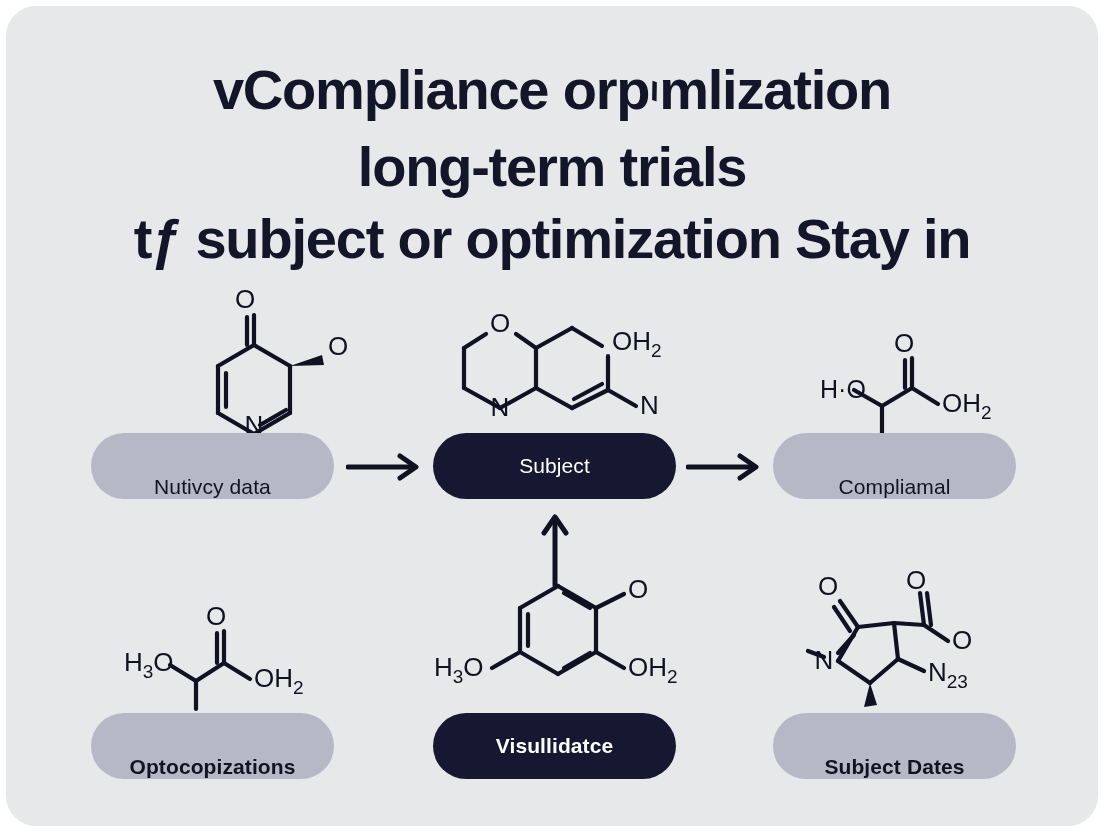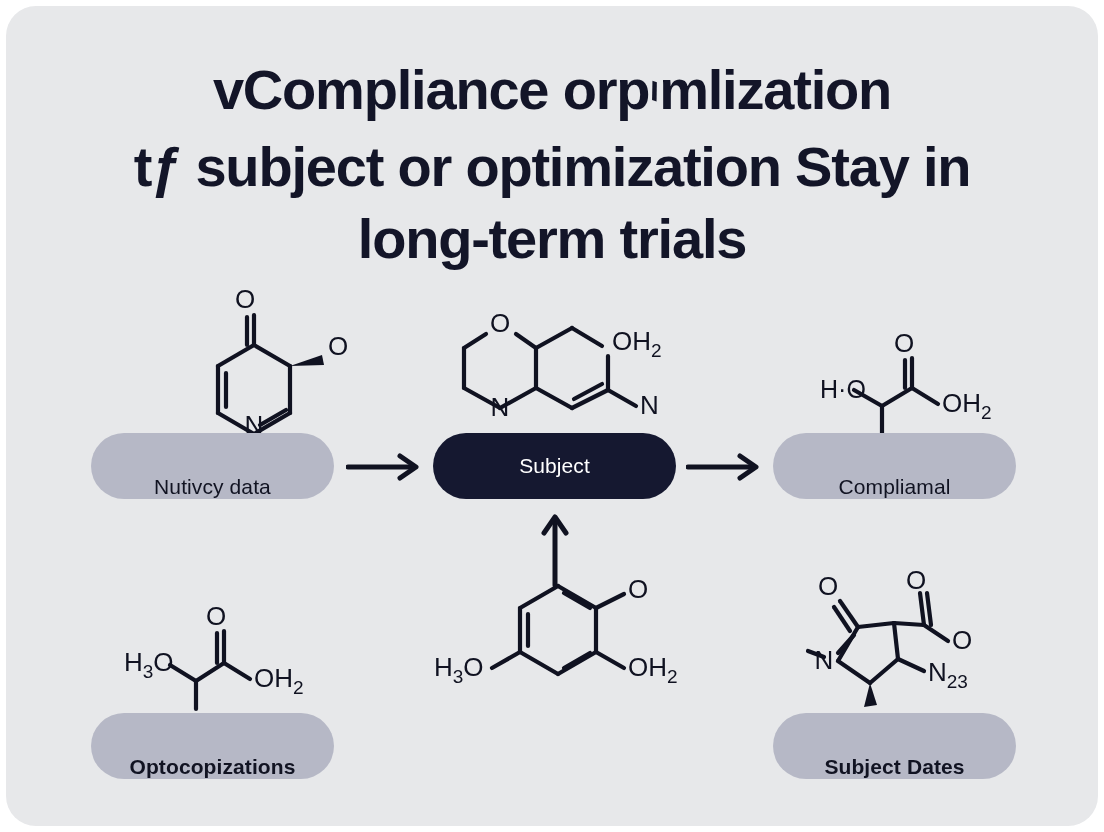--- a/index.html
+++ b/index.html
@@ -95,22 +95,22 @@
   }
 </style>
 </head>
 <body>
 
 <div id="canvas">
   <div id="card">
 
     <div id="title">
       <span class="tline"><span>vCompliance orp</span><span class="glitch">\</span><span>mlization</span></span>
+      <span class="tline">long-term trials</span>
       <span class="tline">tƒ subject or optimization Stay in</span>
-      <span class="tline">long-term trials</span>
     </div>
 
     <div class="mol" style="left:150px; top:285px;">
       <svg width="200" height="145" viewBox="0 0 200 145">
         <g fill="none" stroke="#101221" stroke-width="4.2" stroke-linecap="round">
 
           <path d="M62 75 L62 122"></path>
           <path d="M62 122 L98 143"></path>
           <path d="M98 143 L134 122"></path>
           <path d="M134 122 L134 75"></path>
@@ -281,19 +281,22 @@
     </div>
 
     <div class="node dark n-center row-top">
       <span>Subject</span>
     </div>
 
     <div class="node light n-left row-bottom">
       <span>Optocopizations</span>
     </div>
 
+    <div class="node dark n-center row-bottom">
+      <span>Visullidatce</span>
+    </div>
 
     <div class="node light n-right row-bottom">
       <span>Subject Dates</span>
     </div>
 
   </div>
 </div>
 
 </body></html>

